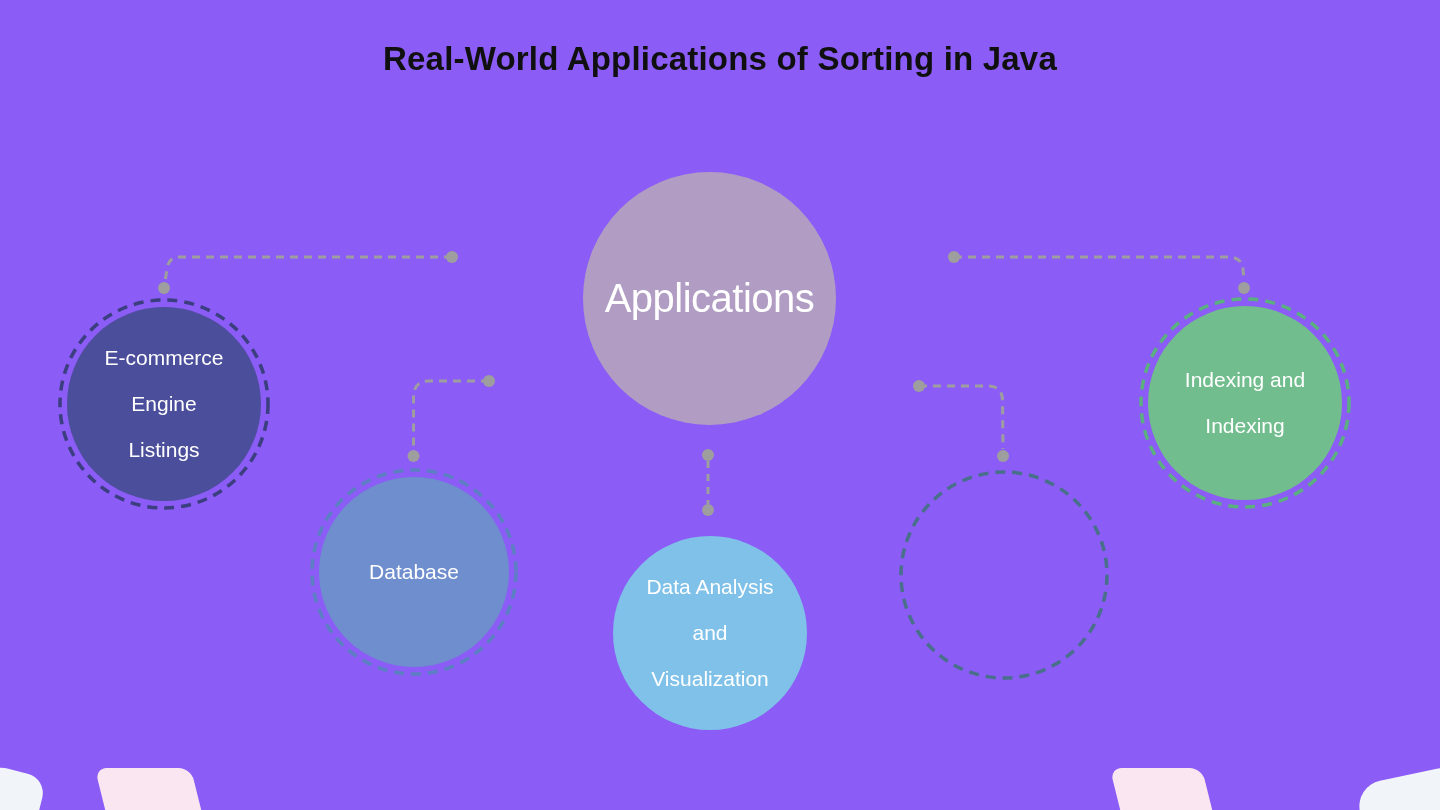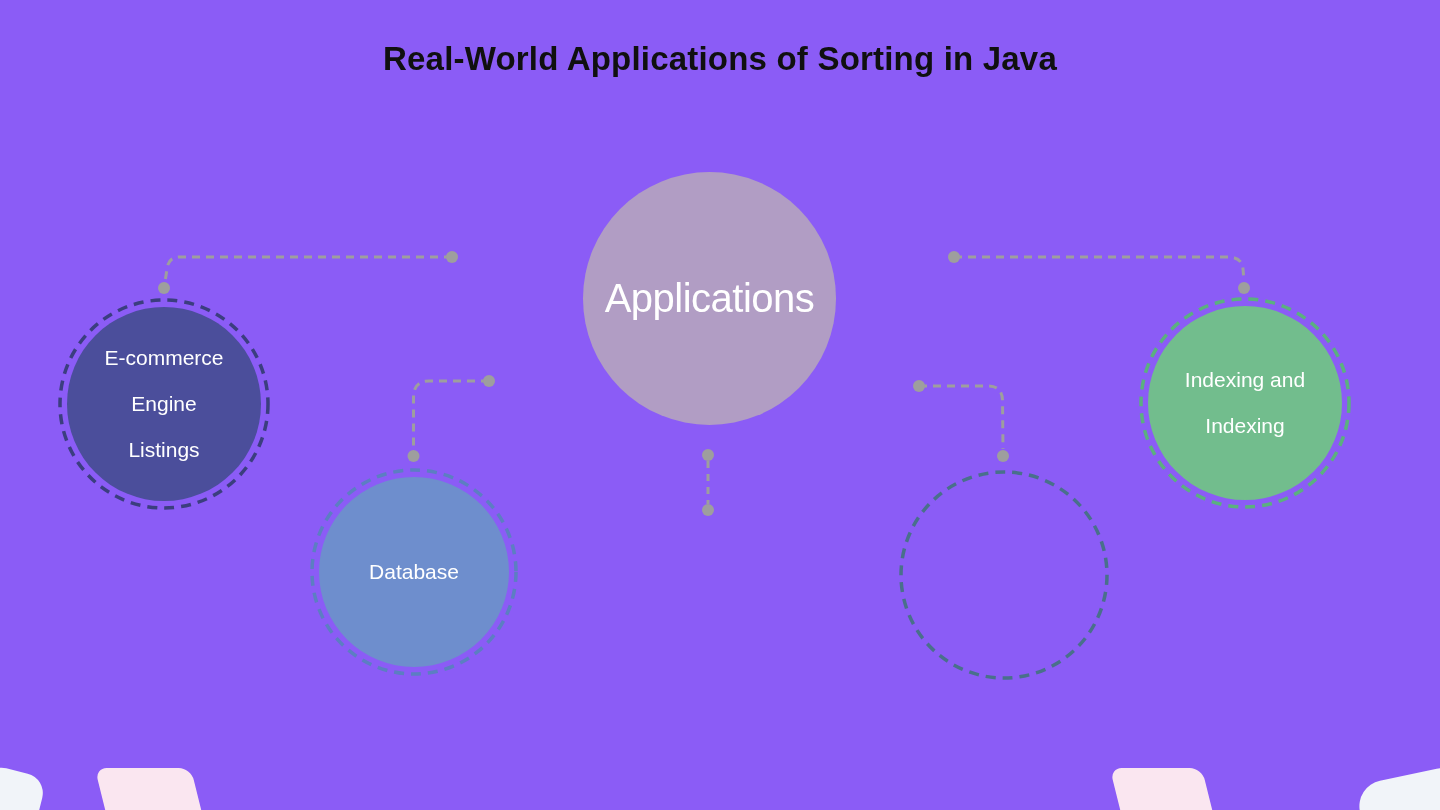--- a/index.html
+++ b/index.html
@@ -105,20 +105,25 @@
   <div class="node sat node-ecommerce" style="background-color: rgb(75, 78, 155);">
     <span>E-commerce</span>
     <span>Engine</span>
     <span>Listings</span>
   </div>
 
   <div class="node sat node-database" style="background-color: rgb(110, 142, 205);">
     <span>Database</span>
   </div>
 
+  <div class="node sat node-dataanalysis" style="background-color: rgb(127, 193, 232);">
+    <span>Data Analysis</span>
+    <span>and</span>
+    <span>Visualization</span>
+  </div>
 
 
   <div class="node sat node-search" style="background-color: rgb(114, 189, 141);">
     <span>Indexing and</span>
     <span>Indexing</span>
   </div>
 
 </div>
 
 </body></html>

